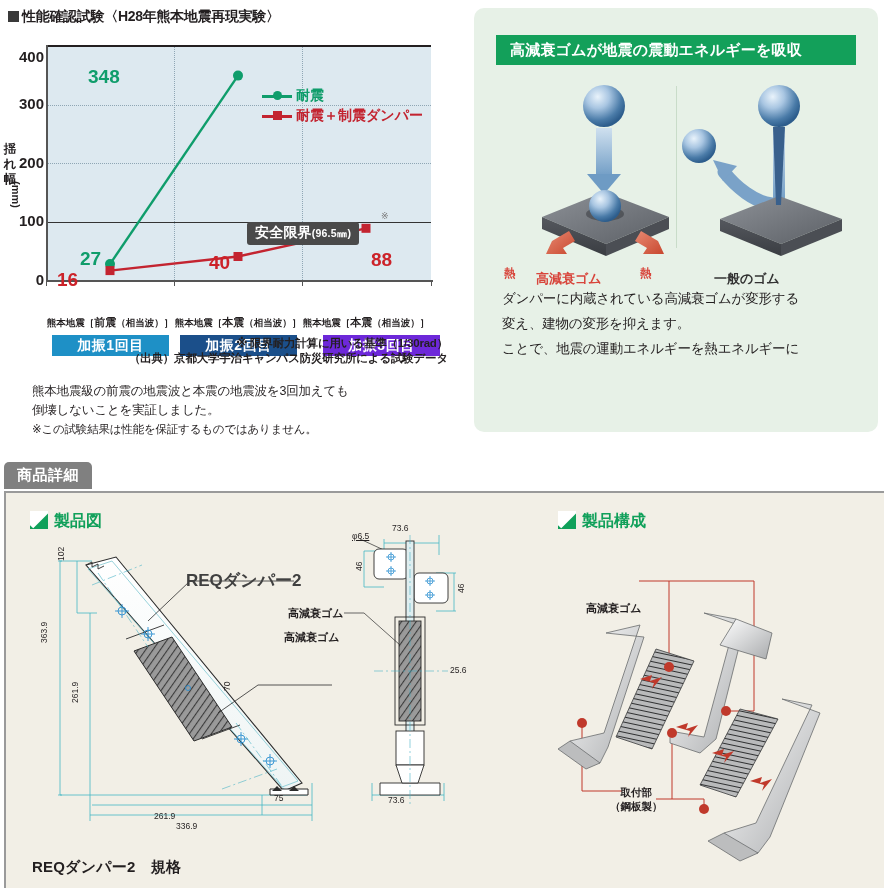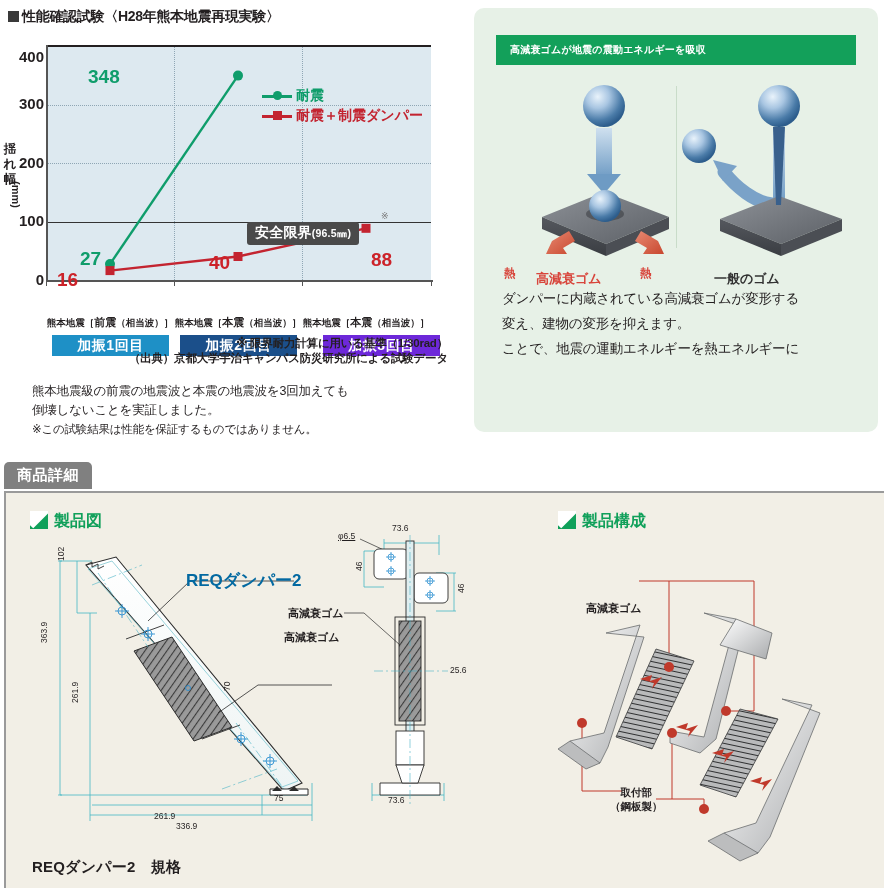--- a/index.html
+++ b/index.html
@@ -100,21 +100,21 @@
   .note-body .small{font-size:11.5px;}
 
   
   #top-right{
     position:absolute;left:474px;top:8px;width:404px;height:424px;
     background:#e7f1e7;border-radius:10px;
   }
   .gp-header{
     position:absolute;left:22px;top:27px;right:22px;height:30px;
     background:#13a05a;color:#fff;
-    font-size:10px;font-weight:bold;line-height:30px;padding-left:14px;
+    font-size:15px;font-weight:bold;line-height:30px;padding-left:14px;
     box-sizing:border-box;letter-spacing:0.2px;
   }
   .gp-art{position:absolute;left:0;top:66px;width:404px;height:200px;}
   .gp-divider{position:absolute;left:202px;top:78px;width:0;height:162px;border-left:1px solid #c9dcc9;}
   .lbl-heat{position:absolute;font-size:11.5px;font-weight:bold;color:#d8463c;}
   .lbl-rubber{position:absolute;font-size:13px;font-weight:bold;color:#d8463c;}
   .lbl-plain{position:absolute;font-size:13px;font-weight:bold;color:#333;}
   .gp-text{
     position:absolute;left:28px;top:278px;width:350px;
     font-size:13.5px;line-height:25px;letter-spacing:-0.2px;color:#231f20;
@@ -150,21 +150,21 @@
     content:"";position:absolute;left:-2px;top:-2px;width:26px;height:26px;
     background:#fff;transform:rotate(45deg) translate(-14px,-3px);
   }
   .footline{
     position:absolute;left:26px;top:365px;
     font-size:15px;font-weight:bold;letter-spacing:0.2px;color:#231f20;
   }
   .dim{position:absolute;font-size:8.5px;color:#231f20;white-space:nowrap;}
   .dimv{position:absolute;font-size:8.5px;color:#231f20;white-space:nowrap;transform:rotate(-90deg);transform-origin:left top;}
   .calloutlbl{position:absolute;font-size:11px;font-weight:bold;color:#231f20;white-space:nowrap;}
-  .bigcallout{position:absolute;font-size:17px;font-weight:bold;color:#0369a1;white-space:nowrap;}
+  .bigcallout{position:absolute;font-size:17px;font-weight:bold;color:#404040;white-space:nowrap;}
   .ccl{position:absolute;font-size:10.5px;font-weight:bold;color:#231f20;white-space:nowrap;text-align:center;line-height:14px;}
 </style>
 </head>
 <body>
 
 <div id="top-left">
 
   <div class="sec-title">
     <span class="sq"></span><span>性能確認試験〈H28年熊本地震再現実験〉</span>
   </div>
@@ -501,21 +501,21 @@
             </g>
         </g>
         <line x1="66" y1="10" x2="66" y2="280" stroke="#49b4c6" stroke-width="0.6" stroke-dasharray="9,3,2,3"></line>
         <line x1="30" y1="146" x2="104" y2="146" stroke="#49b4c6" stroke-width="0.6" stroke-dasharray="9,3,2,3"></line>
       </g>
 
       <line x1="56" y1="120" x2="20" y2="88" stroke="#2b2b2b" stroke-width="0.7"></line>
       <line x1="20" y1="88" x2="-58" y2="88" stroke="#2b2b2b" stroke-width="0.7"></line>
     </svg>
 
-    <div class="dim" style="left:332px;top:38px;text-decoration:underline;">φ6.5</div>
+    <div class="dim" style="left:346px;top:38px;text-decoration:underline;">φ6.5</div>
     <div class="dim" style="left:386px;top:30px;">73.6</div>
     <div class="dimv" style="left:348px;top:78px;">46</div>
     <div class="dimv" style="left:450px;top:100px;">46</div>
     <div class="dim" style="left:444px;top:172px;">25.6</div>
     <div class="dim" style="left:382px;top:302px;">73.6</div>
 
     <div class="calloutlbl" style="left:282px;top:113px;">高減衰ゴム</div>
 
     <div style="position:absolute;left:520px;top:14px;width:0;height:360px;"></div>
 

